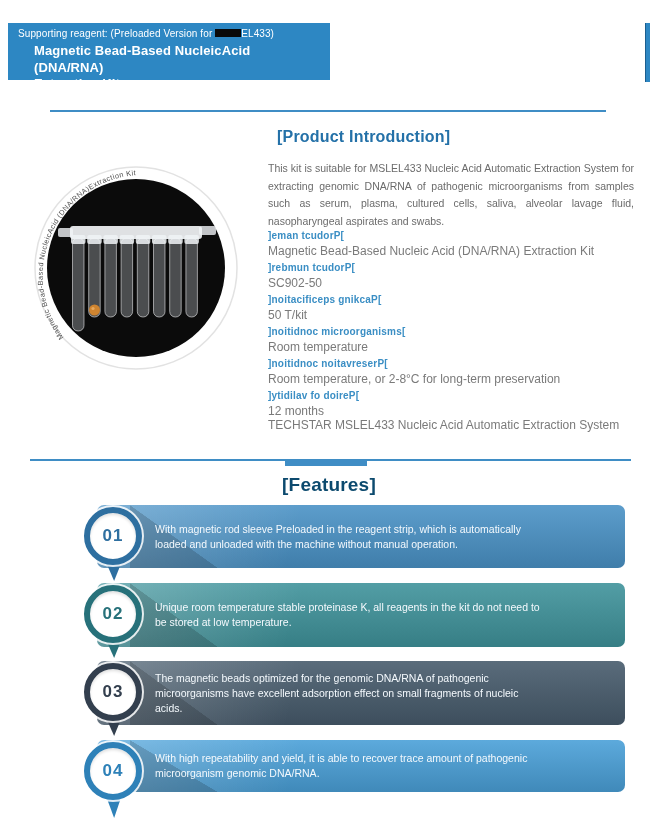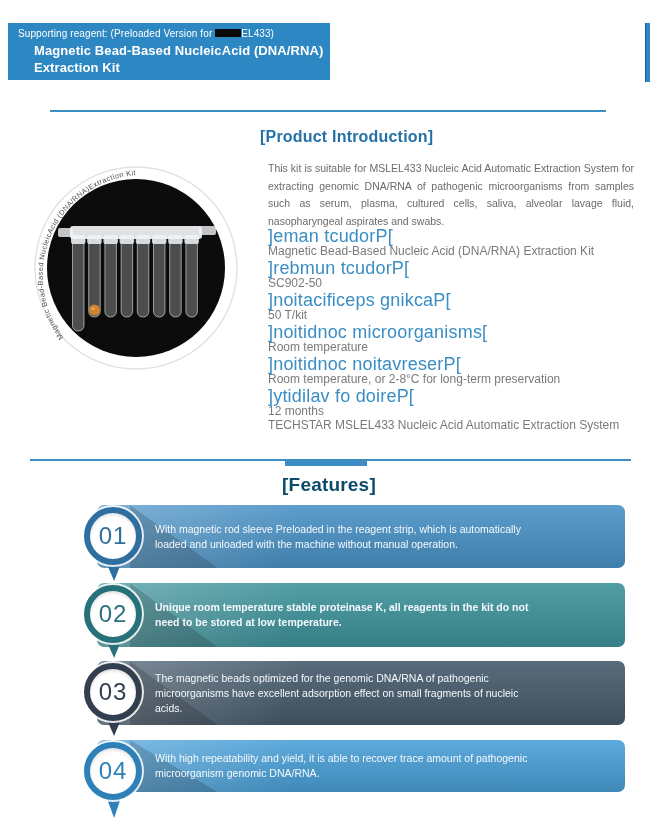--- a/index.html
+++ b/index.html
@@ -2,40 +2,40 @@
 <html><head>
 <meta charset="utf-8">
 <style>
   * { margin:0; padding:0; box-sizing:border-box; }
   html,body { background:#fff; }
   body { font-family:"Liberation Sans", sans-serif; }
   .page { position:relative; width:650px; height:823px; background:#ffffff; overflow:hidden; }
 
   
   .kit-header { position:absolute; left:8px; top:23px; width:322px; height:57px;
-    background:#2d87c3; color:#fff; padding:4px 0 4px 10px; }
+    background:#2d87c3; color:#fff; padding:4px 16px 4px 10px; }
   .support-line { font-size:10px; line-height:14px; letter-spacing:.1px; white-space:nowrap; }
   .redact { display:inline-block; width:26px; height:8px; background:#0a0a0a; vertical-align:baseline; }
   .kit-title { font-size:13px; font-weight:bold; line-height:16.5px; margin-top:2px; letter-spacing:.1px;margin-left:16px; }
   .page-edge-fragment { position:absolute; left:645px; top:23px; width:5px; height:59px;
     background:#2d87c3; border-left:1px solid #1b5e8f; }
 
   
   .rule { position:absolute; background:#3f8dc5; }
   .rule-top { left:50px; top:110px; width:556px; height:2px; }
   .rule-mid { left:30px; top:459px; width:601px; height:2px; }
   .rule-accent { position:absolute; left:285px; top:459px; width:82px; height:7px; background:#3f8dc5; }
 
   
-  .intro-heading { position:absolute; left:237px; top:128px; font-size:16px; font-weight:bold;
+  .intro-heading { position:absolute; left:254px; top:128px; font-size:16px; font-weight:bold;
     color:#2471a8; letter-spacing:.2px;padding-left:23px; }
   .intro-paragraph { position:absolute; left:268px; top:160px; width:366px; font-size:10.5px;
     line-height:17.5px; color:#6b6b6b; text-align:justify; }
   .fields { position:absolute; left:268px; top:228px; width:366px; }
-  .field-label { font-size:18px; font-weight:normal; color:#3a8ec4; line-height:16px; margin-bottom:2px; letter-spacing:.2px; }
+  .field-label { font-size:10px; font-weight:bold; color:#3a8ec4; line-height:16px; margin-bottom:2px; letter-spacing:.2px; }
   .field-value { font-size:12px; color:#7a7a7a; line-height:11px; margin-bottom:3px; white-space:nowrap; }
 
   
   .product-photo { position:absolute; left:25px; top:155px; width:225px; height:225px; }
 
   
   .features-heading { position:absolute; left:0; top:474px; width:650px; text-align:center;
     font-size:19px; font-weight:bold; color:#0c4a6e; letter-spacing:.2px;padding-left:8px; }
   .feature-row { position:absolute; left:0; width:650px; }
   .feature-row .bar { position:absolute; left:97px; top:0; width:528px; border-radius:7px;
@@ -43,25 +43,25 @@
     background-image:linear-gradient(105deg, rgba(255,255,255,.22), rgba(255,255,255,0) 38%),
                      linear-gradient(rgba(255,255,255,.10), rgba(0,0,0,.14)); }
   .feature-row .wedge { position:absolute; left:33px; top:0; width:88px; height:100%;
     background:linear-gradient(to top right, rgba(0,0,0,.16) 49.6%, rgba(0,0,0,0) 50%); }
   .bar-text { position:absolute; left:58px; top:50%; transform:translateY(-50%); width:392px;
     color:#f4f9fd; font-size:10.5px; line-height:15px; }
   .badge { position:absolute; left:84px; top:2px; width:58px; height:58px; border-radius:50%;
     background:#fff; border:6px solid var(--ring); z-index:2;
     box-shadow:0 0 0 2px rgba(255,255,255,.85), inset 0 2px 3px rgba(0,0,0,.12);
     display:flex; align-items:center; justify-content:center; }
-  .badge span { font-size:24px; font-weight:normal; color:var(--ring); letter-spacing:1px; }
+  .badge span { font-size:17px; font-weight:bold; color:var(--ring); letter-spacing:1px; }
   .tail { position:absolute; left:98px; top:40px; width:31px; height:35px; z-index:1;
     background:var(--ring); clip-path:polygon(2% 0, 98% 0, 52% 100%); }
   .row-1 { top:505px; } .row-1 .bar { height:63px; } .row-1 .tail { height:36px; }
-  .row-2 { top:583px; } .row-2 .bar { height:64px;font-weight:bold; }
+  .row-2 { top:583px; } .row-2 .bar { height:64px; }
   .row-3 { top:661px; } .row-3 .bar { height:64px; }
   .row-4 { top:740px; } .row-4 .bar { height:52px; } .row-4 .tail { top:36px; height:42px; }
 </style>
 </head>
 <body>
 
 <div class="page">
 
   <header class="kit-header" style="background: rgb(45, 135, 195);">
     <div class="support-line"><span>Supporting reagent:  (Preloaded Version for </span><span class="redact"></span><span>EL433)</span></div>

